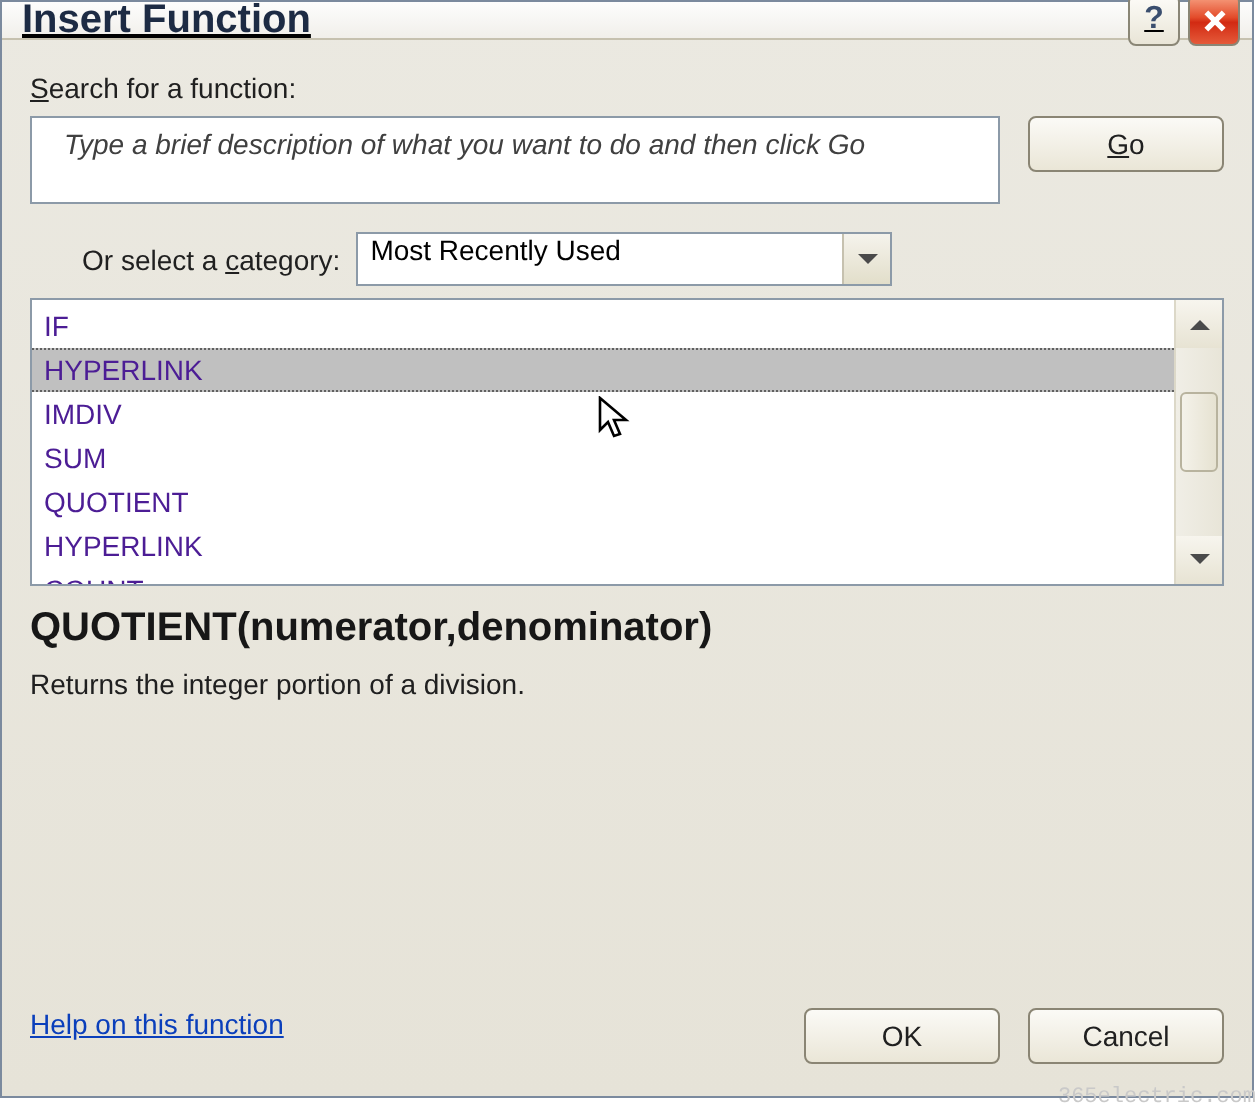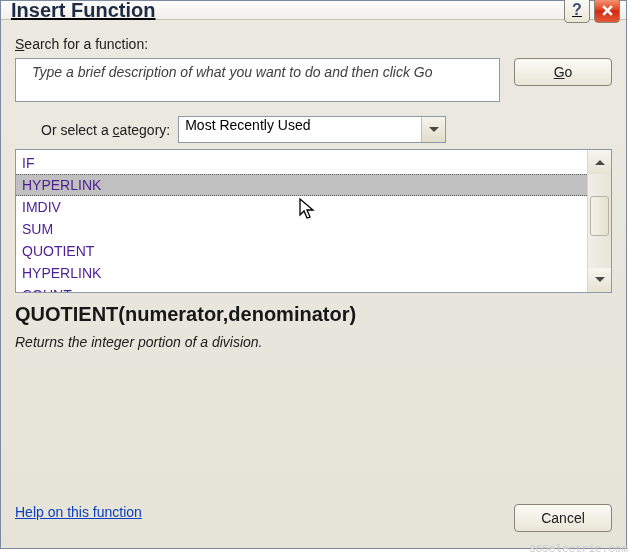--- a/index.html
+++ b/index.html
@@ -175,21 +175,20 @@
     .signature {
       margin-top: 10px;
       font-size: 20px;
       font-weight: bold;
       color: #171717;
     }
     .desc {
       margin-top: 8px;
       font-size: 14px;
       color: #202020;
-      font-style: italic;
     }
     .footer {
       position: absolute;
       bottom: 16px;
       left: 14px; right: 14px;
       display: flex;
       align-items: flex-start;
     }
     .help-link {
       color: #0b3fbb;
@@ -278,17 +277,20 @@
     </div>
 
     <div class="signature">QUOTIENT(numerator,denominator)</div>
     <div class="desc">Returns the integer portion of a division.</div>
   </div>
 
   <div class="footer">
     <a class="help-link">Help on this function</a>
     <div class="spacer"></div>
     <button class="footer-btn">
+        <span class="no-u">OK</span>
+      </button>
+    <button class="footer-btn">
         <span class="no-u">Cancel</span>
       </button>
   </div>
 </div>
 <div class="watermark">365electric.com</div>
 
 </body></html>

